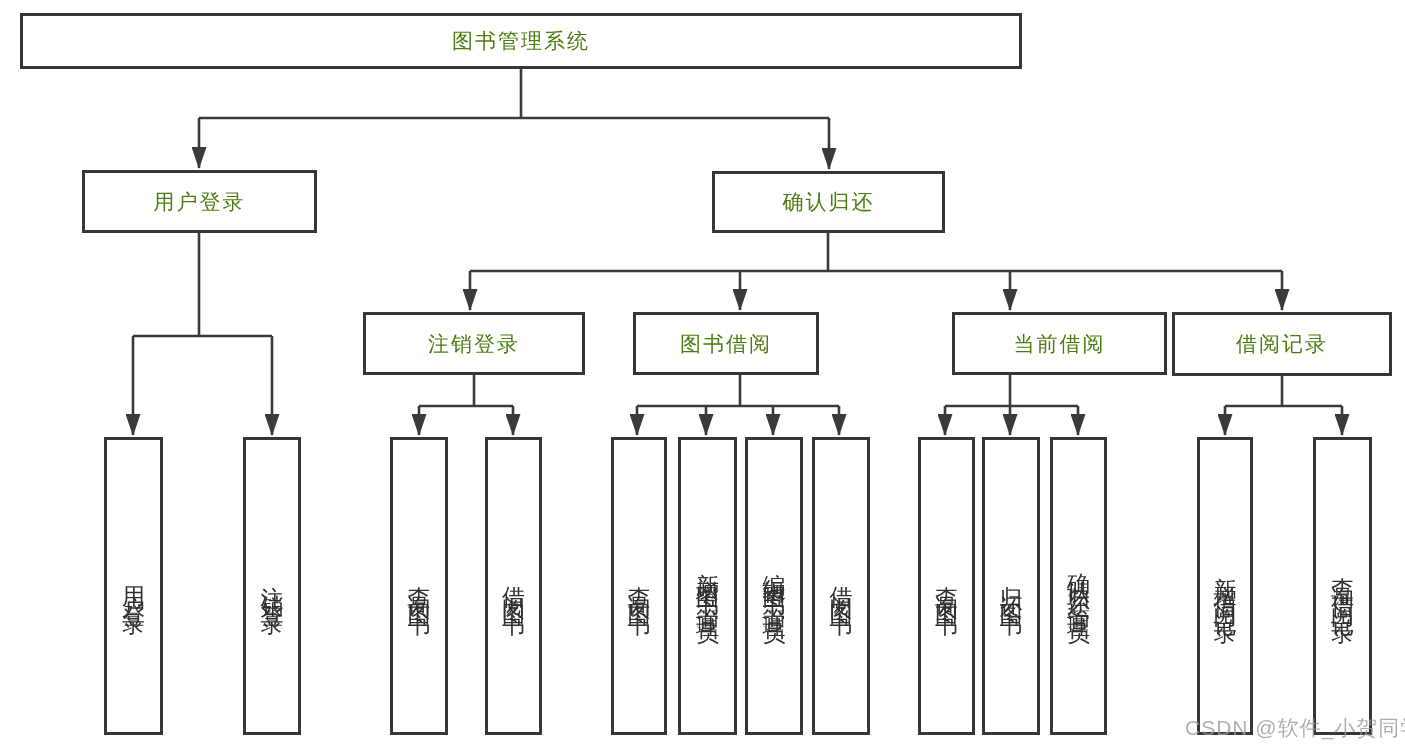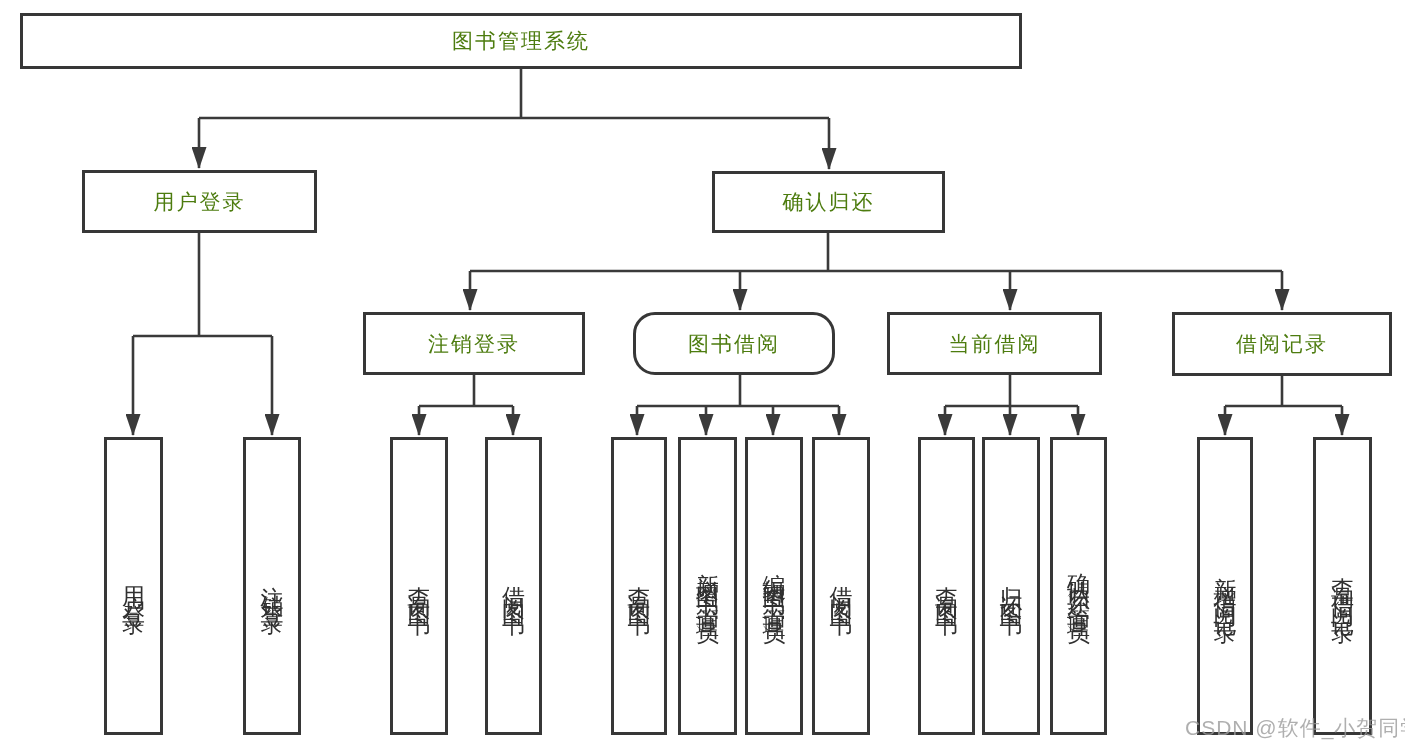--- a/index.html
+++ b/index.html
@@ -94,22 +94,22 @@
       <path d="M1342,406 L1342,435" marker-end="url(#arrow)"></path>
     </g>
   </svg>
 
   <div class="hnode" style="left:20px;top:13px;width:1002px;height:56px;">图书管理系统</div>
 
   <div class="hnode" style="left:82px;top:170px;width:235px;height:63px;">用户登录</div>
   <div class="hnode" style="left:712px;top:171px;width:233px;height:62px;">确认归还</div>
 
   <div class="hnode" style="left:363px;top:312px;width:222px;height:63px;">注销登录</div>
-  <div class="hnode" style="left:633px;top:312px;width:202px;height:63px;border-radius:22px;">图书借阅</div>
-  <div class="hnode" style="left:887px;top:312px;width:215px;height:63px;">当前借阅</div>
+  <div class="hnode" style="left:633px;top:312px;width:186px;height:63px;">图书借阅</div>
+  <div class="hnode" style="left:952px;top:312px;width:215px;height:63px;">当前借阅</div>
   <div class="hnode" style="left:1172px;top:312px;width:220px;height:64px;">借阅记录</div>
 
   <div class="vnode" style="left:104px;width:59px;">用户登录</div>
   <div class="vnode" style="left:243px;width:58px;">注销登录</div>
 
   <div class="vnode" style="left:390px;width:58px;">查询图书</div>
   <div class="vnode" style="left:485px;width:57px;">借阅图书</div>
 
   <div class="vnode" style="left:611px;width:56px;">查询图书</div>
   <div class="vnode" style="left:678px;width:59px;letter-spacing:7px;">新增图书（管理员）</div>

